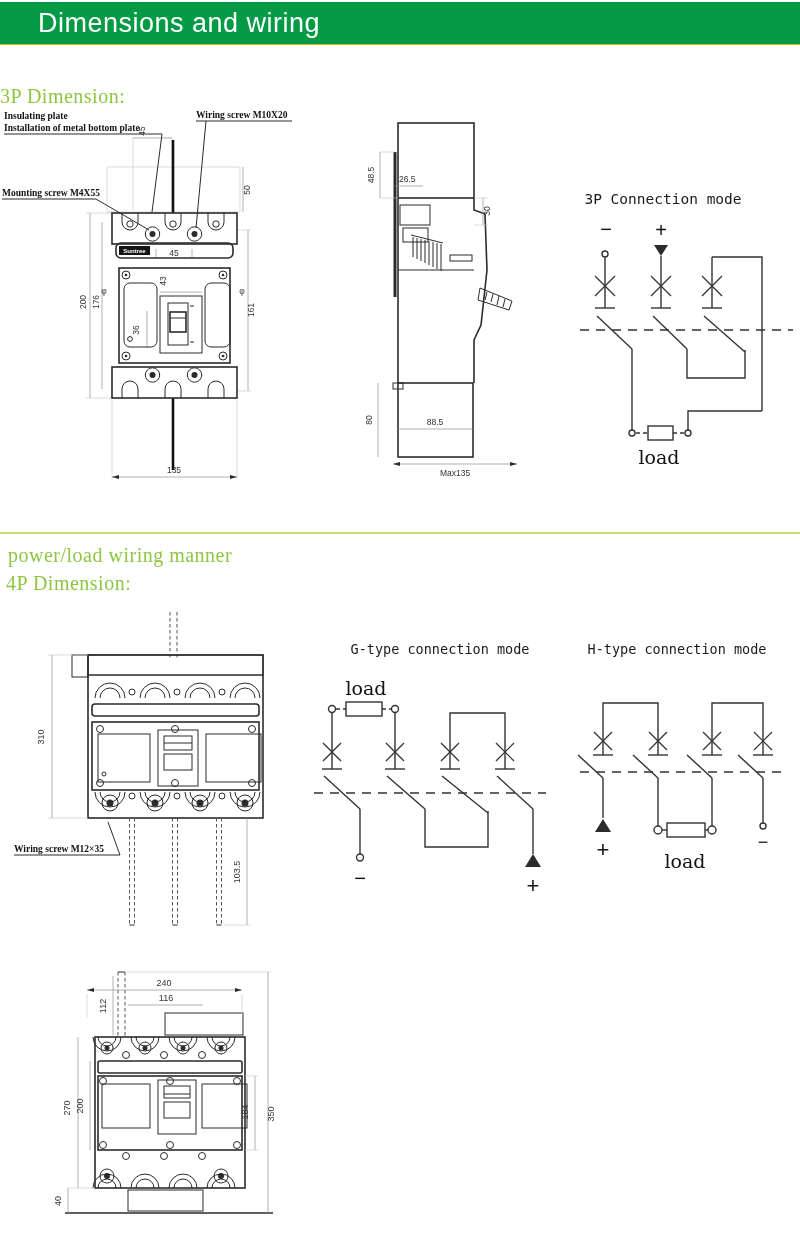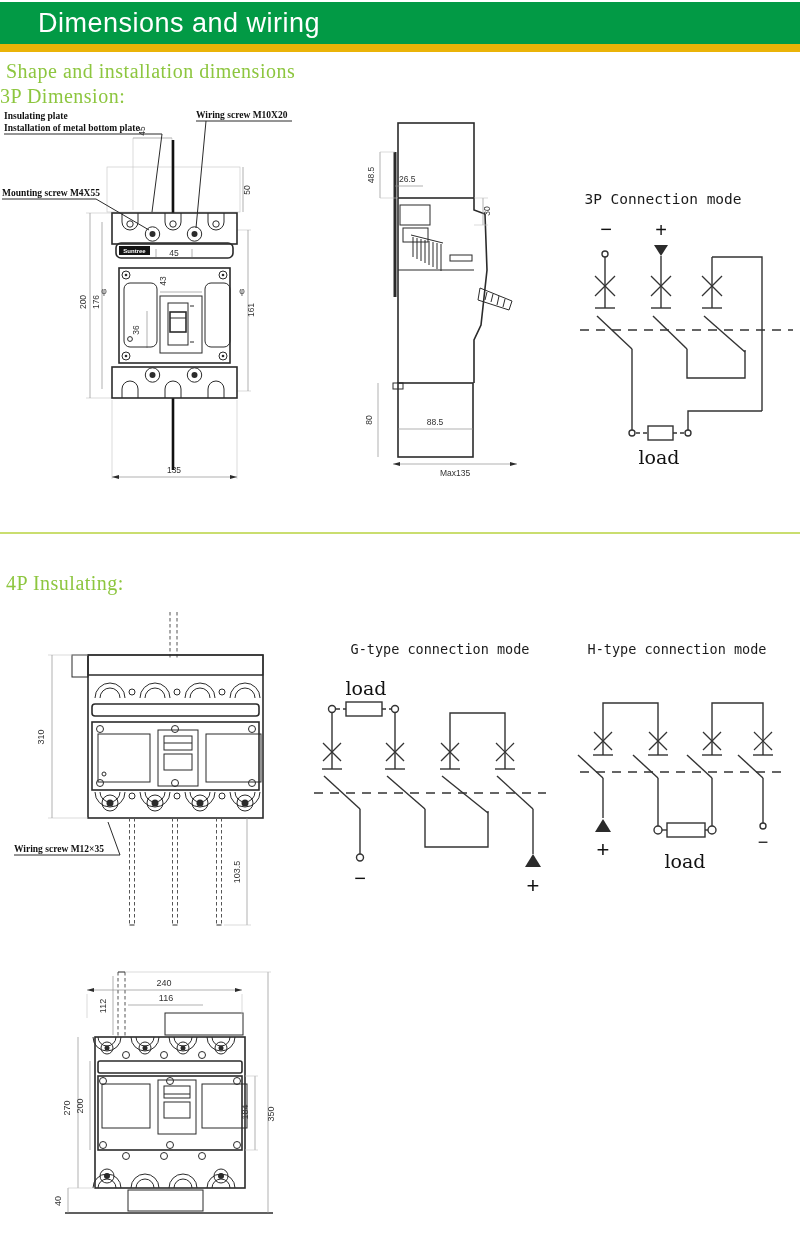--- a/index.html
+++ b/index.html
@@ -1,19 +1,19 @@
 <!DOCTYPE html>
 <html><head>
 <meta charset="utf-8">
 <style>
   html,body{margin:0;padding:0;background:#fff;}
   #page{position:relative;width:800px;height:1247px;background:#fff;overflow:hidden;
         font-family:"Liberation Sans",sans-serif;}
   .banner{position:absolute;left:0;top:2px;width:800px;height:42px;background:#029a45;
-          border-bottom:8px solid #eab308;}
+          border-bottom:1px solid #eab308;}
   .banner .t{position:absolute;left:38px;top:0;line-height:42px;color:#fff;font-size:27px;
           font-weight:500;letter-spacing:.5px;font-family:"Liberation Sans",sans-serif;}
   .green-sub{position:absolute;color:#8dc63f;font-family:"Liberation Serif",serif;
           font-size:20px;letter-spacing:.5px;}
   .divider{position:absolute;left:0;top:532px;width:800px;height:2px;background:#cade6f;}
   svg{position:absolute;overflow:visible;}
   svg text{font-family:"Liberation Sans",sans-serif;}
   .ln{fill:none;stroke:#2b2b2b;stroke-width:1;}
   .lnb{fill:none;stroke:#2b2b2b;stroke-width:1.6;}
   .fill{fill:#2b2b2b;stroke:none;}
@@ -32,21 +32,20 @@
 </style>
 </head>
 <body>
 
 <div id="page">
 
   <div class="banner">
     <div class="t">Dimensions and wiring</div>
   </div>
 
-  <div class="green-sub" style="left:6px;top:60px;">Shape and installation dimensions</div>
   <div class="green-sub" style="left:0;top:85px;">3P Dimension:</div>
 
   <svg style="left:0;top:106px;" width="300" height="384" viewBox="0 0 300 384">
     <g>
       <rect class="faint" x="107" y="61" width="133" height="45"></rect>
       <line class="faint" x1="133" y1="32" x2="133" y2="104"></line>
       <line class="faint" x1="172" y1="32" x2="172" y2="104"></line>
       <line class="faint" x1="112" y1="107" x2="86" y2="107"></line>
       <line class="faint" x1="112" y1="292" x2="86" y2="292"></line>
       <line class="faint" x1="237" y1="124" x2="251" y2="124"></line>
@@ -224,21 +223,22 @@
       <rect class="cir" x="90" y="244" width="25" height="14"></rect>
       <line class="cir" x1="115" y1="251" x2="127" y2="251" stroke-dasharray="4 3"></line>
       <circle class="cir" cx="130" cy="251" r="3"></circle>
       <polyline class="cir" points="130,248 130,229 204,229"></polyline>
     </g>
     <text class="loadt" x="101" y="282" text-anchor="middle">load</text>
   </svg>
 
   <div class="divider"></div>
 
-  <div class="green-sub" style="left:6px;top:572px;">4P Insulating:</div>
+  <div class="green-sub" style="left:8px;top:544px;">power/load wiring manner</div>
+  <div class="green-sub" style="left:6px;top:572px;">4P Dimension:</div>
 
   <svg style="left:10px;top:612px;" width="300" height="330" viewBox="0 0 300 330">
     <defs>
       <pattern id="ventD" width="7" height="6" patternUnits="userSpaceOnUse">
         <rect x="1" y="1" width="4.5" height="3.2" fill="none" stroke="#888" stroke-width="0.6"></rect>
       </pattern>
     </defs>
     <g>
       <line class="dashscr" x1="160" y1="0" x2="160" y2="46"></line>
       <line class="dashscr" x1="167" y1="0" x2="167" y2="46"></line>

